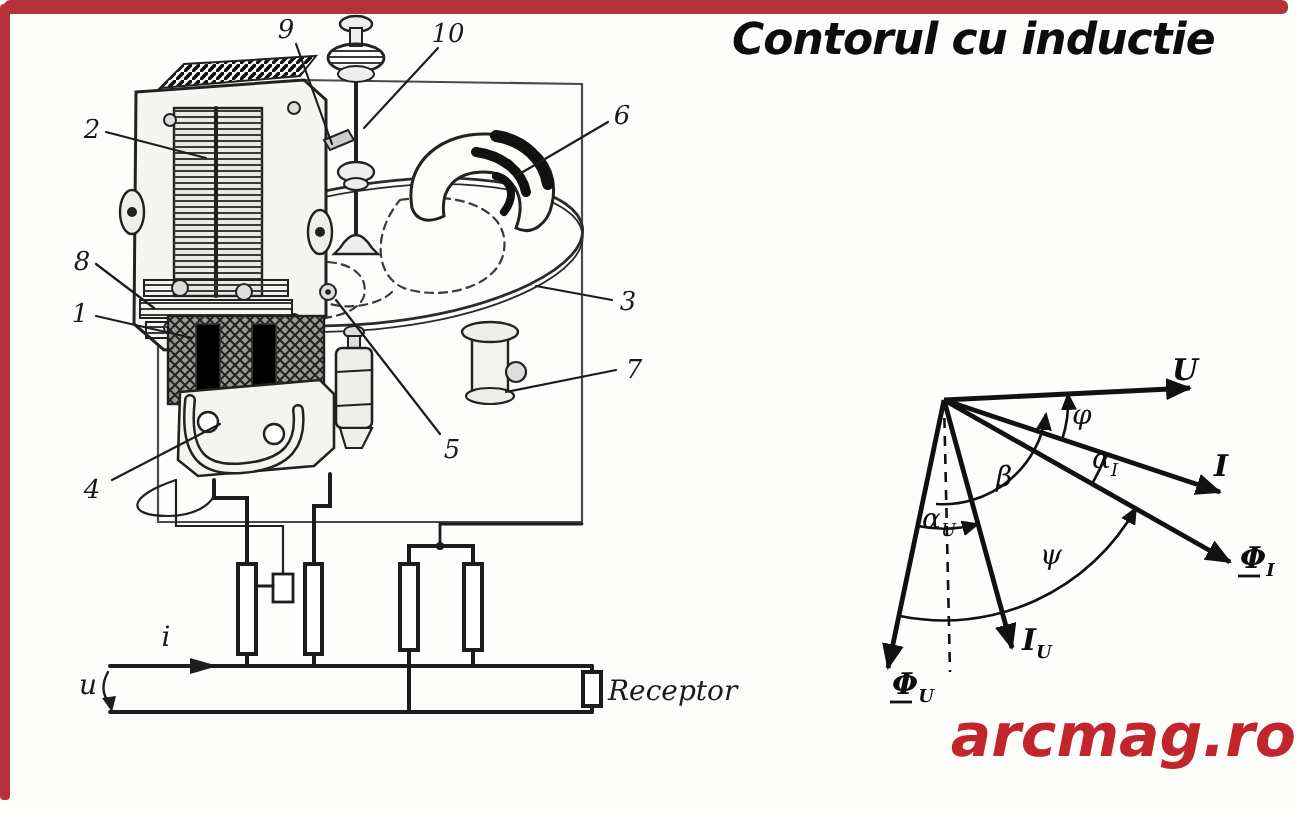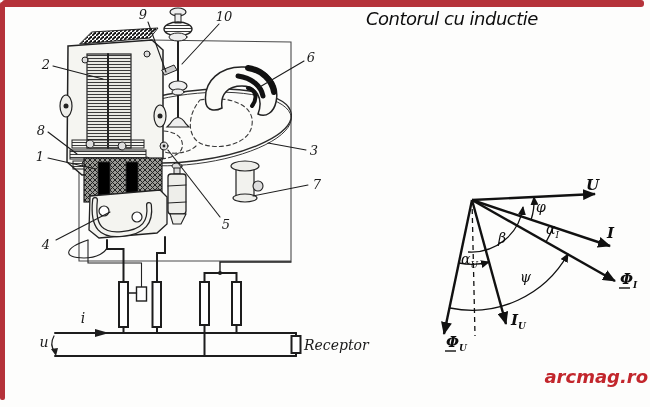--- a/index.html
+++ b/index.html
@@ -1,25 +1,25 @@
 <!DOCTYPE html>
 <html><head>
 <meta charset="utf-8">
 <style>
   html,body{margin:0;padding:0;background:#e8e8e8;}
   #stage{position:relative;width:650px;height:407px;background:#fdfdfc;overflow:hidden;
          font-family:"DejaVu Sans",sans-serif;}
   .border-top{position:absolute;left:2px;top:0;width:642px;height:7px;background:#b5323a;border-radius:3px;}
   .border-left{position:absolute;left:0;top:2px;width:5px;height:398px;background:#b5323a;border-radius:2px;}
   .title{position:absolute;left:366px;top:8px;width:280px;
-         font-family:"DejaVu Sans",sans-serif;font-weight:normal;font-style:italic;
-         font-size:18px;color:#0d0d0d;letter-spacing:-0.5px;white-space:nowrap;}
-  .watermark{position:absolute;right:2px;top:366px;
          font-family:"DejaVu Sans",sans-serif;font-weight:bold;font-style:italic;
-         font-size:18px;color:#c2262c;white-space:nowrap;}
+         font-size:22px;color:#0d0d0d;letter-spacing:-0.5px;white-space:nowrap;}
+  .watermark{position:absolute;right:2px;top:351px;
+         font-family:"DejaVu Sans",sans-serif;font-weight:bold;font-style:italic;
+         font-size:30px;color:#c2262c;white-space:nowrap;}
   svg{position:absolute;left:0;top:0;}
   .lbl{font-family:"DejaVu Serif",serif;font-style:italic;font-size:13px;fill:#1a1a1a;}
   .lbl2{font-family:"DejaVu Serif",serif;font-style:italic;font-size:14px;fill:#1a1a1a;}
   .vec{font-family:"DejaVu Serif",serif;font-style:italic;font-weight:bold;font-size:15px;fill:#0d0d0d;}
   .ang{font-family:"DejaVu Serif",serif;font-style:italic;font-size:14px;fill:#0d0d0d;}
   .sub{font-size:9px;}
 </style>
 </head>
 <body>
 

